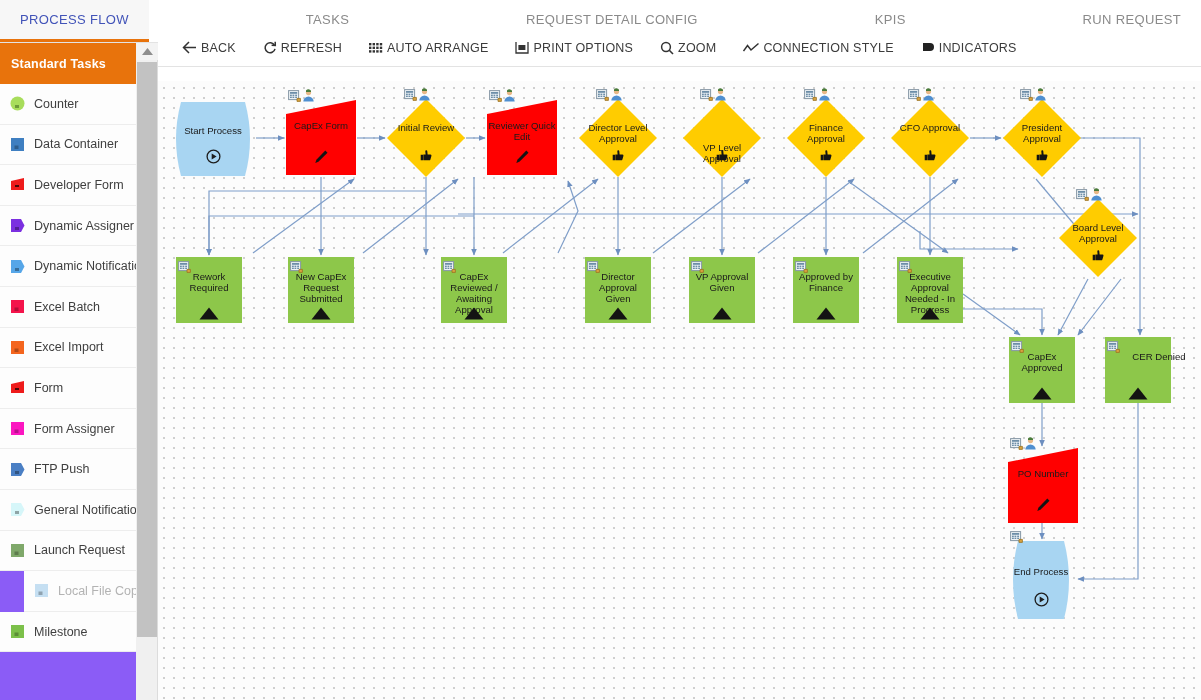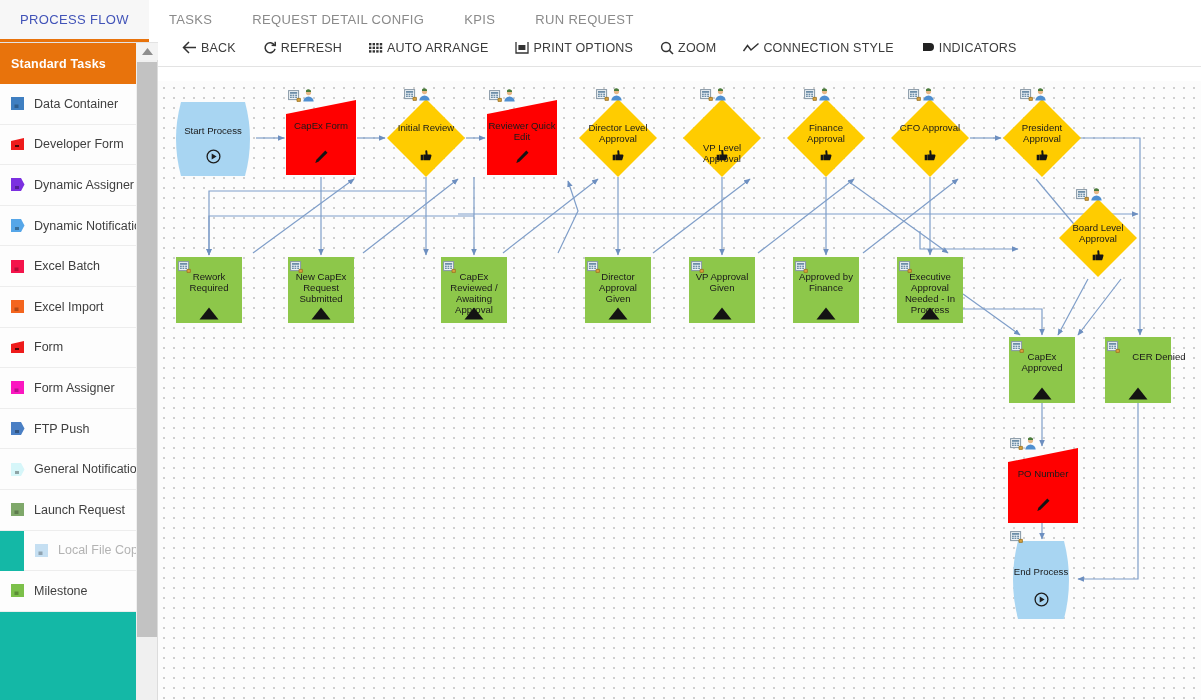--- a/index.html
+++ b/index.html
@@ -10,42 +10,42 @@
     background: #ffffff;
     font-family: "Liberation Sans", sans-serif;
   }
   #app { position: relative; width: 1201px; height: 700px; }
 
   
   #tabbar {
     position: absolute; left: 0; top: 0; width: 1201px; height: 43px;
     background: #ffffff;
     border-bottom: 1px solid #e3e3e3;
-    display: flex; align-items: stretch;
+    display: flex; align-items: stretch; justify-content: space-between;
   }
   .tab {
     display: flex; align-items: center; justify-content: center;
     padding: 0 20px;
     font-size: 13px; letter-spacing: .35px;
     color: #8a8a8a; text-transform: uppercase;
     cursor: pointer; white-space: nowrap;
     border-bottom: 3px solid transparent;
     background: #ffffff;
   }
   .tab.active {
     color: #4153b8;
     background: #f7f7f7;
     border-bottom: 3px solid #e8730c;
     font-weight: normal;
   }
 
   
   #sidebar {
     position: absolute; left: 0; top: 43px; width: 138px; height: 657px;
-    background: #14b8a6;
+    background: #8b5cf6;
     border-right: 1px solid #e0e0e0;
     overflow: hidden;
   }
   #sidebar-header {
     height: 41px; background: #e8730c;
     color: #ffffff; font-size: 12.5px; font-weight: bold;
     display: flex; align-items: center; padding-left: 11px;
     letter-spacing: .2px;
   }
   .side-item {
@@ -122,20 +122,29 @@
       <div class="tab active">PROCESS FLOW</div>
       <div class="tab">TASKS</div>
       <div class="tab">REQUEST DETAIL CONFIG</div>
       <div class="tab">KPIS</div>
       <div class="tab">RUN REQUEST</div>
     </div>
 
   <div id="sidebar">
     <div id="sidebar-header">Standard Tasks</div>
     <div id="sidebar-list">
+        <div class="side-item">
+          <span class="side-ico">
+            <svg width="17" height="17" viewBox="0 0 17 17">
+              <circle cx="8.5" cy="8.5" r="7" fill="#a8dd5c"></circle>
+              <rect x="6" y="10" width="4" height="3" fill="#6e9a3a"></rect>
+            </svg>
+          </span>
+          <span>Counter</span>
+        </div>
         <div class="side-item">
           <span class="side-ico">
             <svg width="17" height="17" viewBox="0 0 17 17">
               <rect x="2" y="2" width="13" height="13" fill="#3f7fc1"></rect>
               <rect x="5.5" y="9.5" width="4" height="3.5" fill="#00000044"></rect>
             </svg>
           </span>
           <span>Data Container</span>
         </div>
         <div class="side-item">

